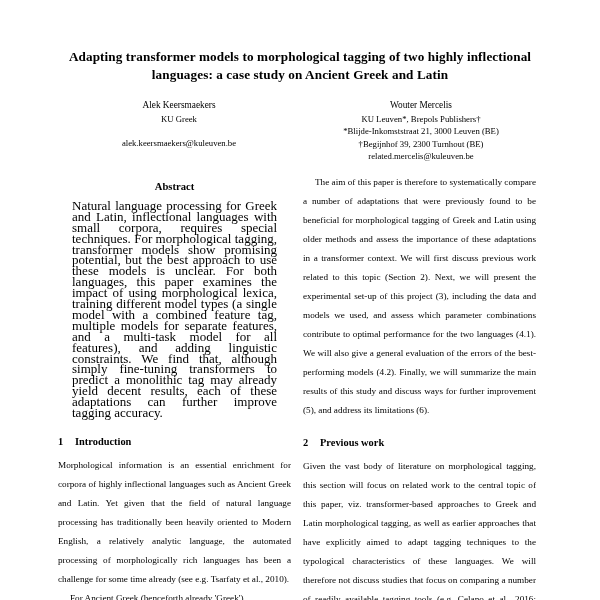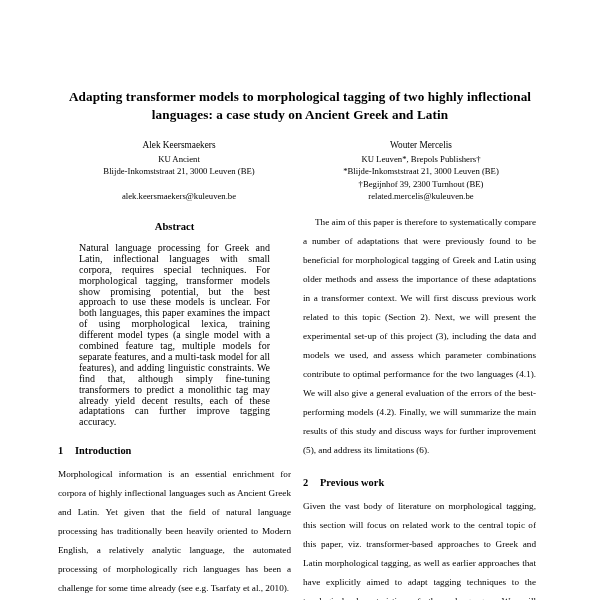--- a/index.html
+++ b/index.html
@@ -13,21 +13,21 @@
     font-family: "Liberation Serif", serif;
     color: #000000;
     overflow: hidden;
   }
   .page {
     position: relative;
     width: 600px;
     height: 600px;
     background: #ffffff;
     box-sizing: border-box;
-    padding: 88px 58px 0 58px;
+    padding: 48px 58px 0 58px;
   }
   .title {
     text-align: center;
     font-weight: bold;
     font-size: 13.2px;
     line-height: 17.5px;
     letter-spacing: 0.1px;
     margin: 0 0 16px 0;
     padding: 0 4px;
   }
@@ -61,25 +61,25 @@
     width: 233px;
     flex: 0 0 233px;
   }
   .abstract-head {
     text-align: center;
     font-weight: bold;
     font-size: 10.6px;
     margin: 8px 0 9px 0;
   }
   .abstract-body {
-    font-size: 10px;
+    font-size: 13px;
     line-height: 10.9px;
     text-align: justify;
     padding: 0 10px;
-    margin: 11px;
+    margin: 4px;
     hyphens: none;
   }
   .section-head {
     font-weight: bold;
     font-size: 10.4px;
     margin: 17px 0 9px 0;
     display: flex;
     align-items: baseline;
   }
   .section-num {
@@ -111,22 +111,21 @@
 <body>
 
 <div class="page">
 
   <h1 class="title">Adapting transformer models to morphological tagging of two highly inflectional languages: a case study on Ancient Greek and Latin</h1>
 
   <div class="authors">
 
     <div class="author-block">
       <div class="author-name">Alek Keersmaekers</div>
-      <span class="author-affil">KU Ancient</span>
-      <span class="author-affil">Blijde-Inkomststraat 21, 3000 Leuven (BE)</span>
+      <span class="author-affil">KU Greek</span>
       <span class="author-email">alek.keersmaekers@kuleuven.be</span>
     </div>
 
     <div class="author-block">
       <div class="author-name">Wouter Mercelis</div>
       <span class="author-affil">KU Leuven*, Brepols Publishers†</span>
       <span class="author-affil">*Blijde-Inkomststraat 21, 3000 Leuven (BE)</span>
       <span class="author-affil">†Begijnhof 39, 2300 Turnhout (BE)</span>
       <span class="author-affil">related.mercelis@kuleuven.be</span>
     </div>

